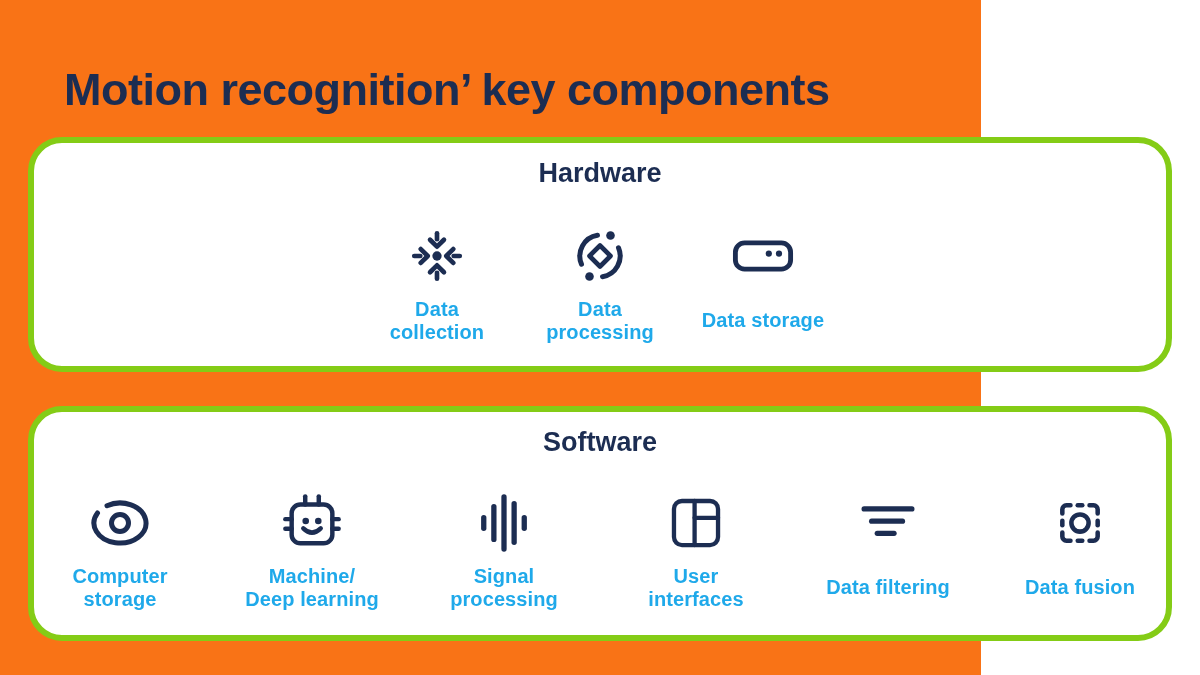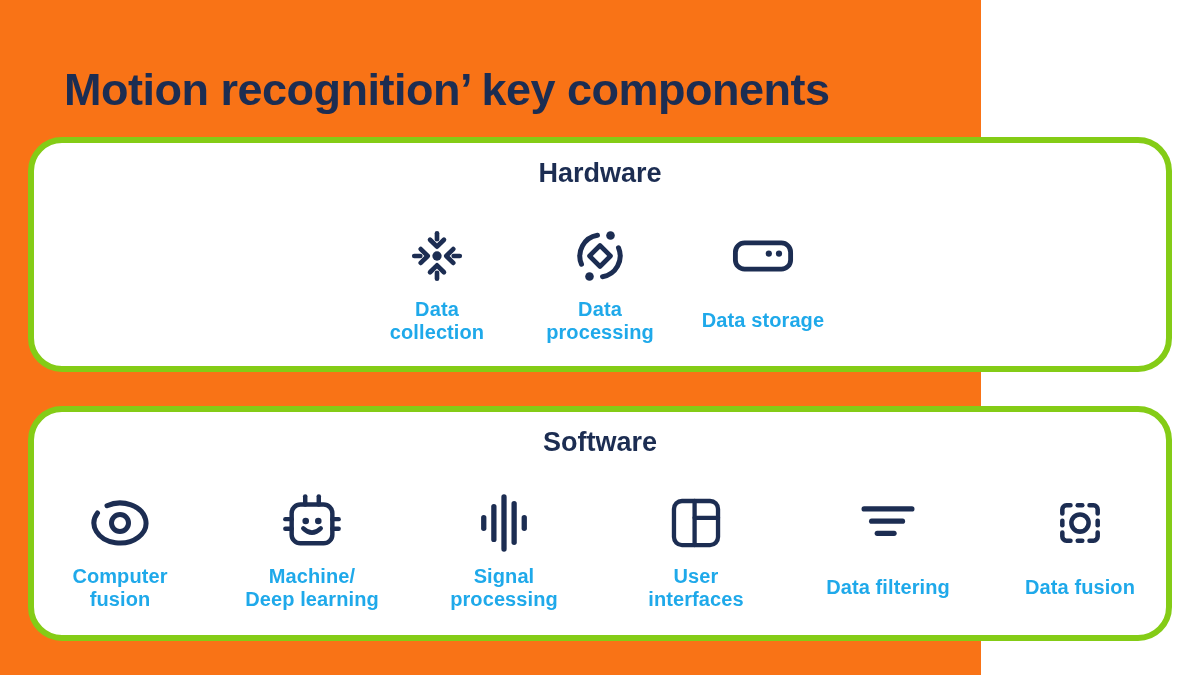--- a/index.html
+++ b/index.html
@@ -122,21 +122,21 @@
 
       <div class="item">
         <div class="icon-box">
           <svg width="64" height="58" viewBox="0 0 64 58">
             <path class="stroke" stroke-width="5" d="M19 11.7 A26 20 0 1 1 9.5 19"></path>
             <circle class="stroke" stroke-width="5" cx="32" cy="29" r="8.5"></circle>
           </svg>
         </div>
         <div class="item-label">
           <span>Computer
-fusion</span>
+storage</span>
         </div>
       </div>
 
       <div class="item">
         <div class="icon-box">
           <svg width="62" height="62" viewBox="0 0 64 64">
             <rect class="stroke" stroke-width="4.6" x="11" y="13" width="42" height="40" rx="9"></rect>
             <path class="stroke" stroke-width="4.6" d="M25 4.5 V13"></path>
             <path class="stroke" stroke-width="4.6" d="M39 4.5 V13"></path>
             <path class="stroke" stroke-width="4.6" d="M4.5 28 H11"></path>

